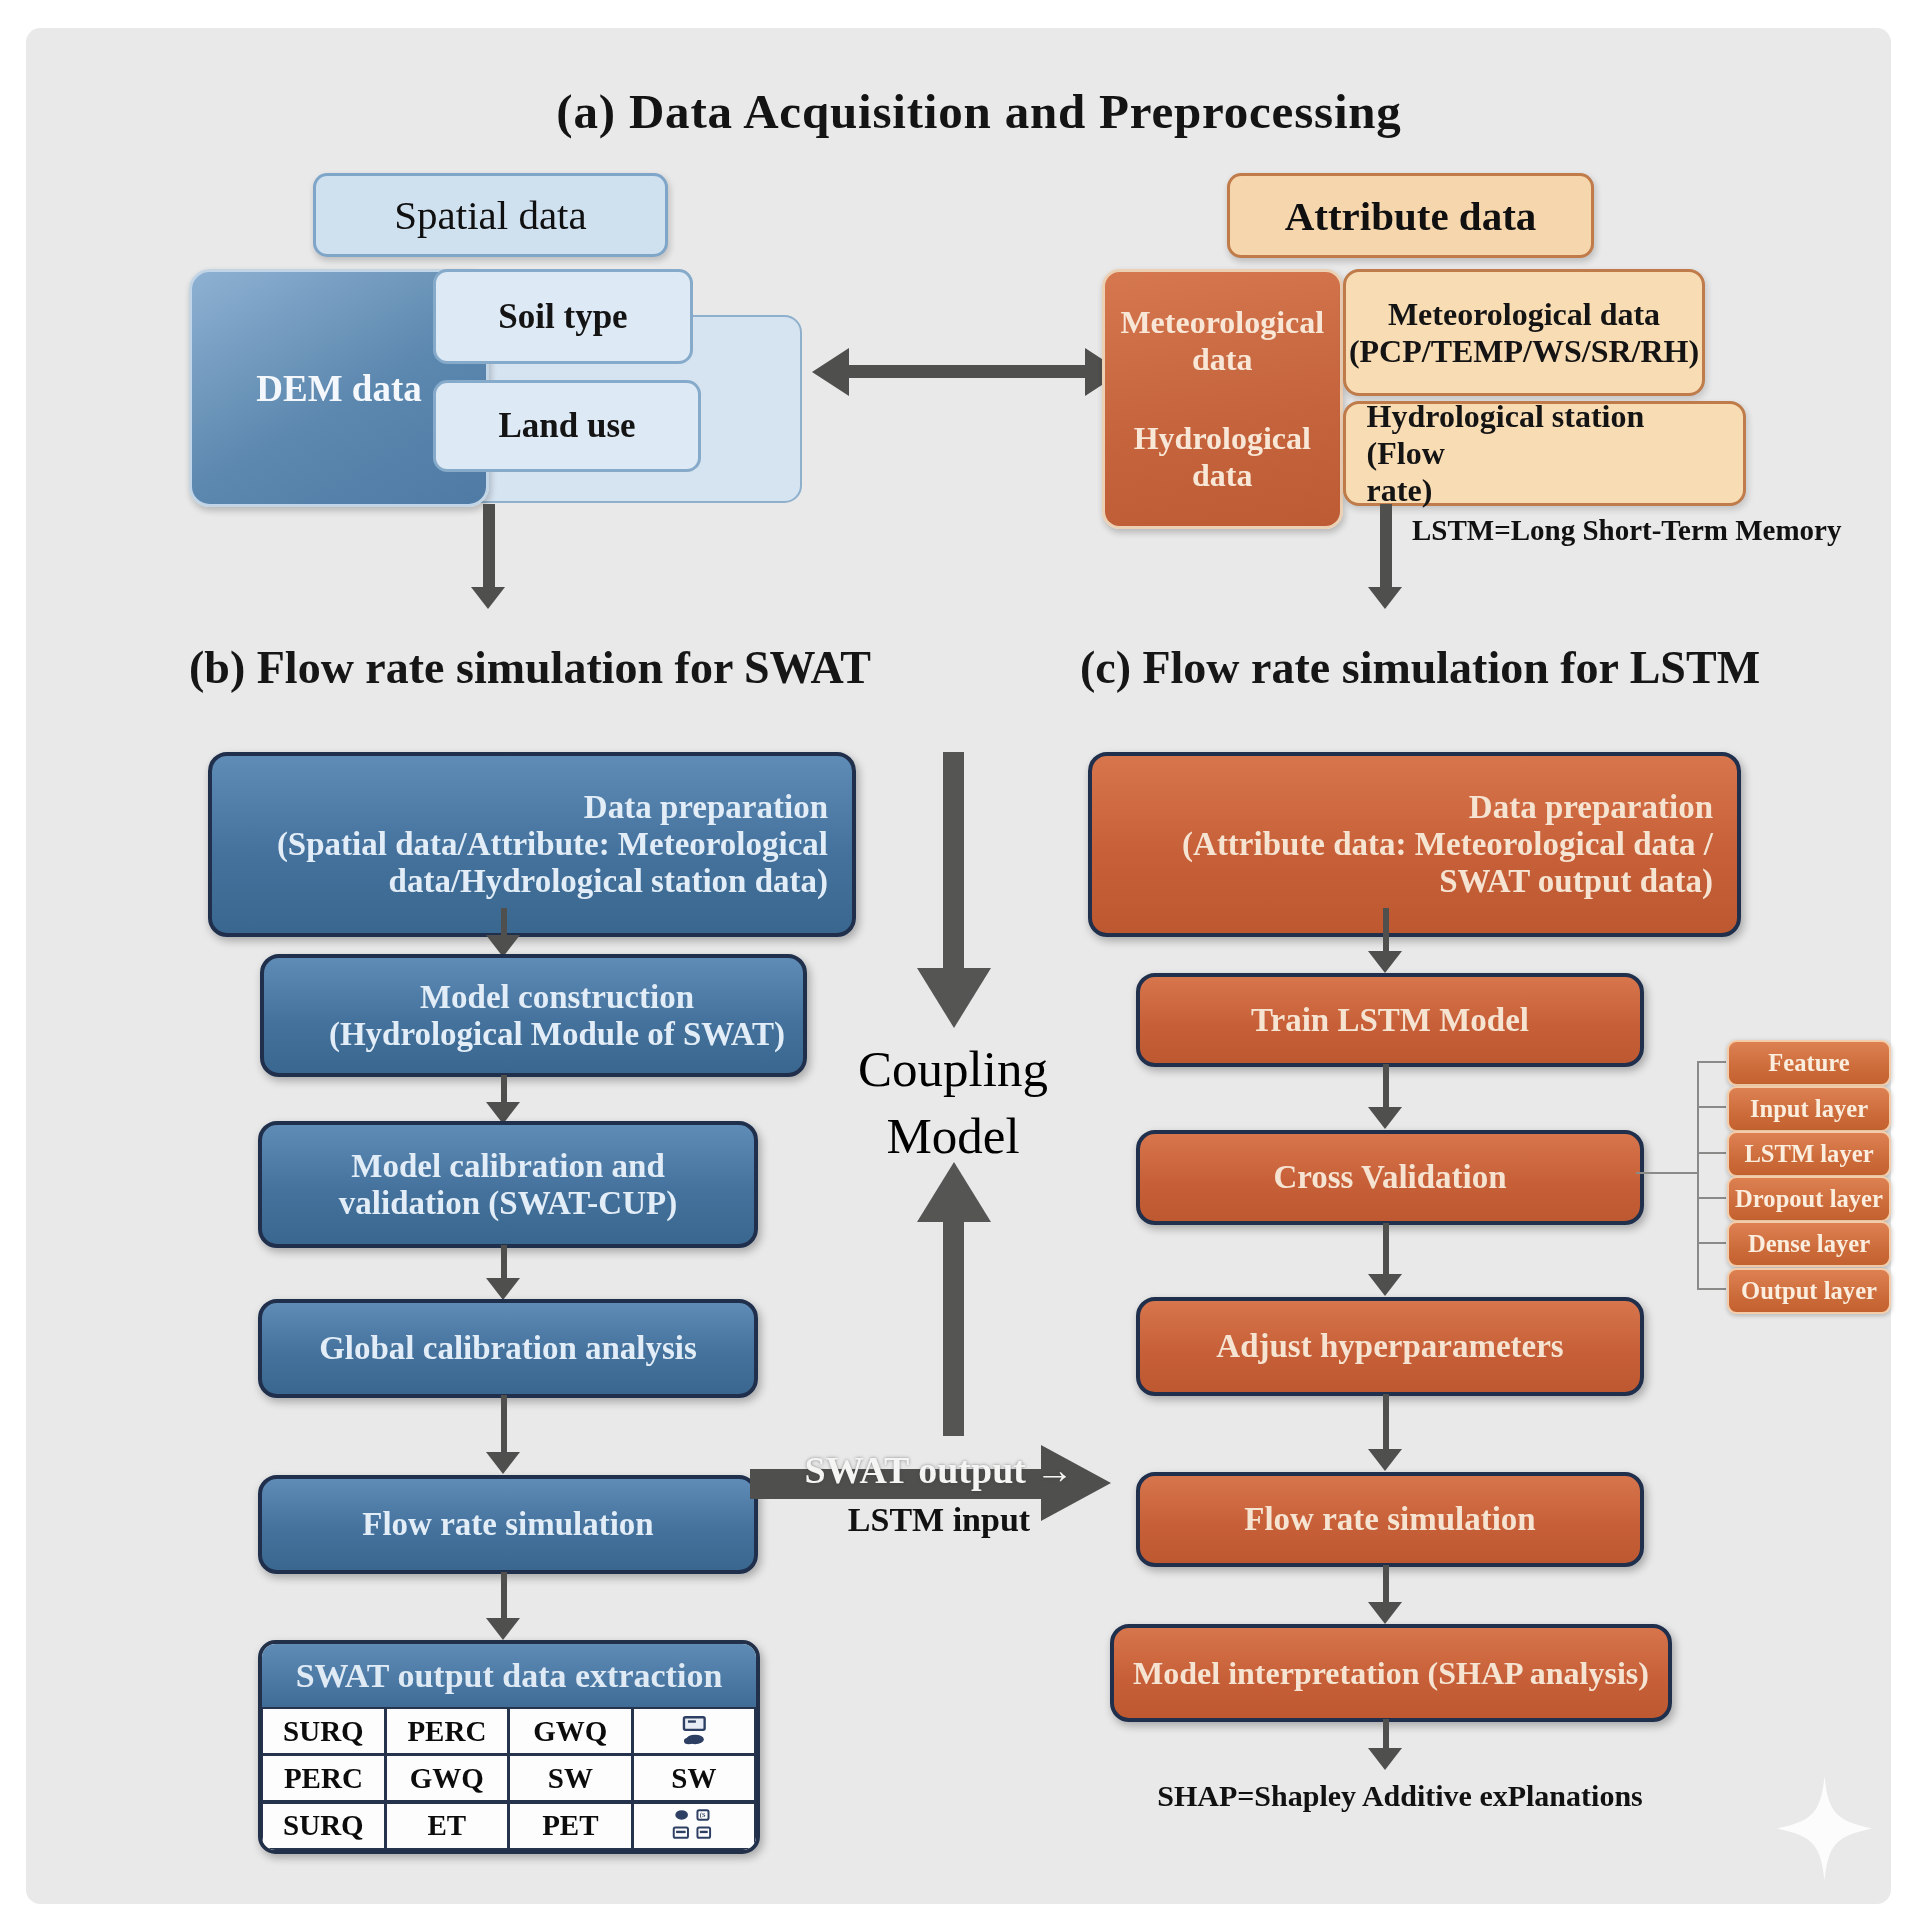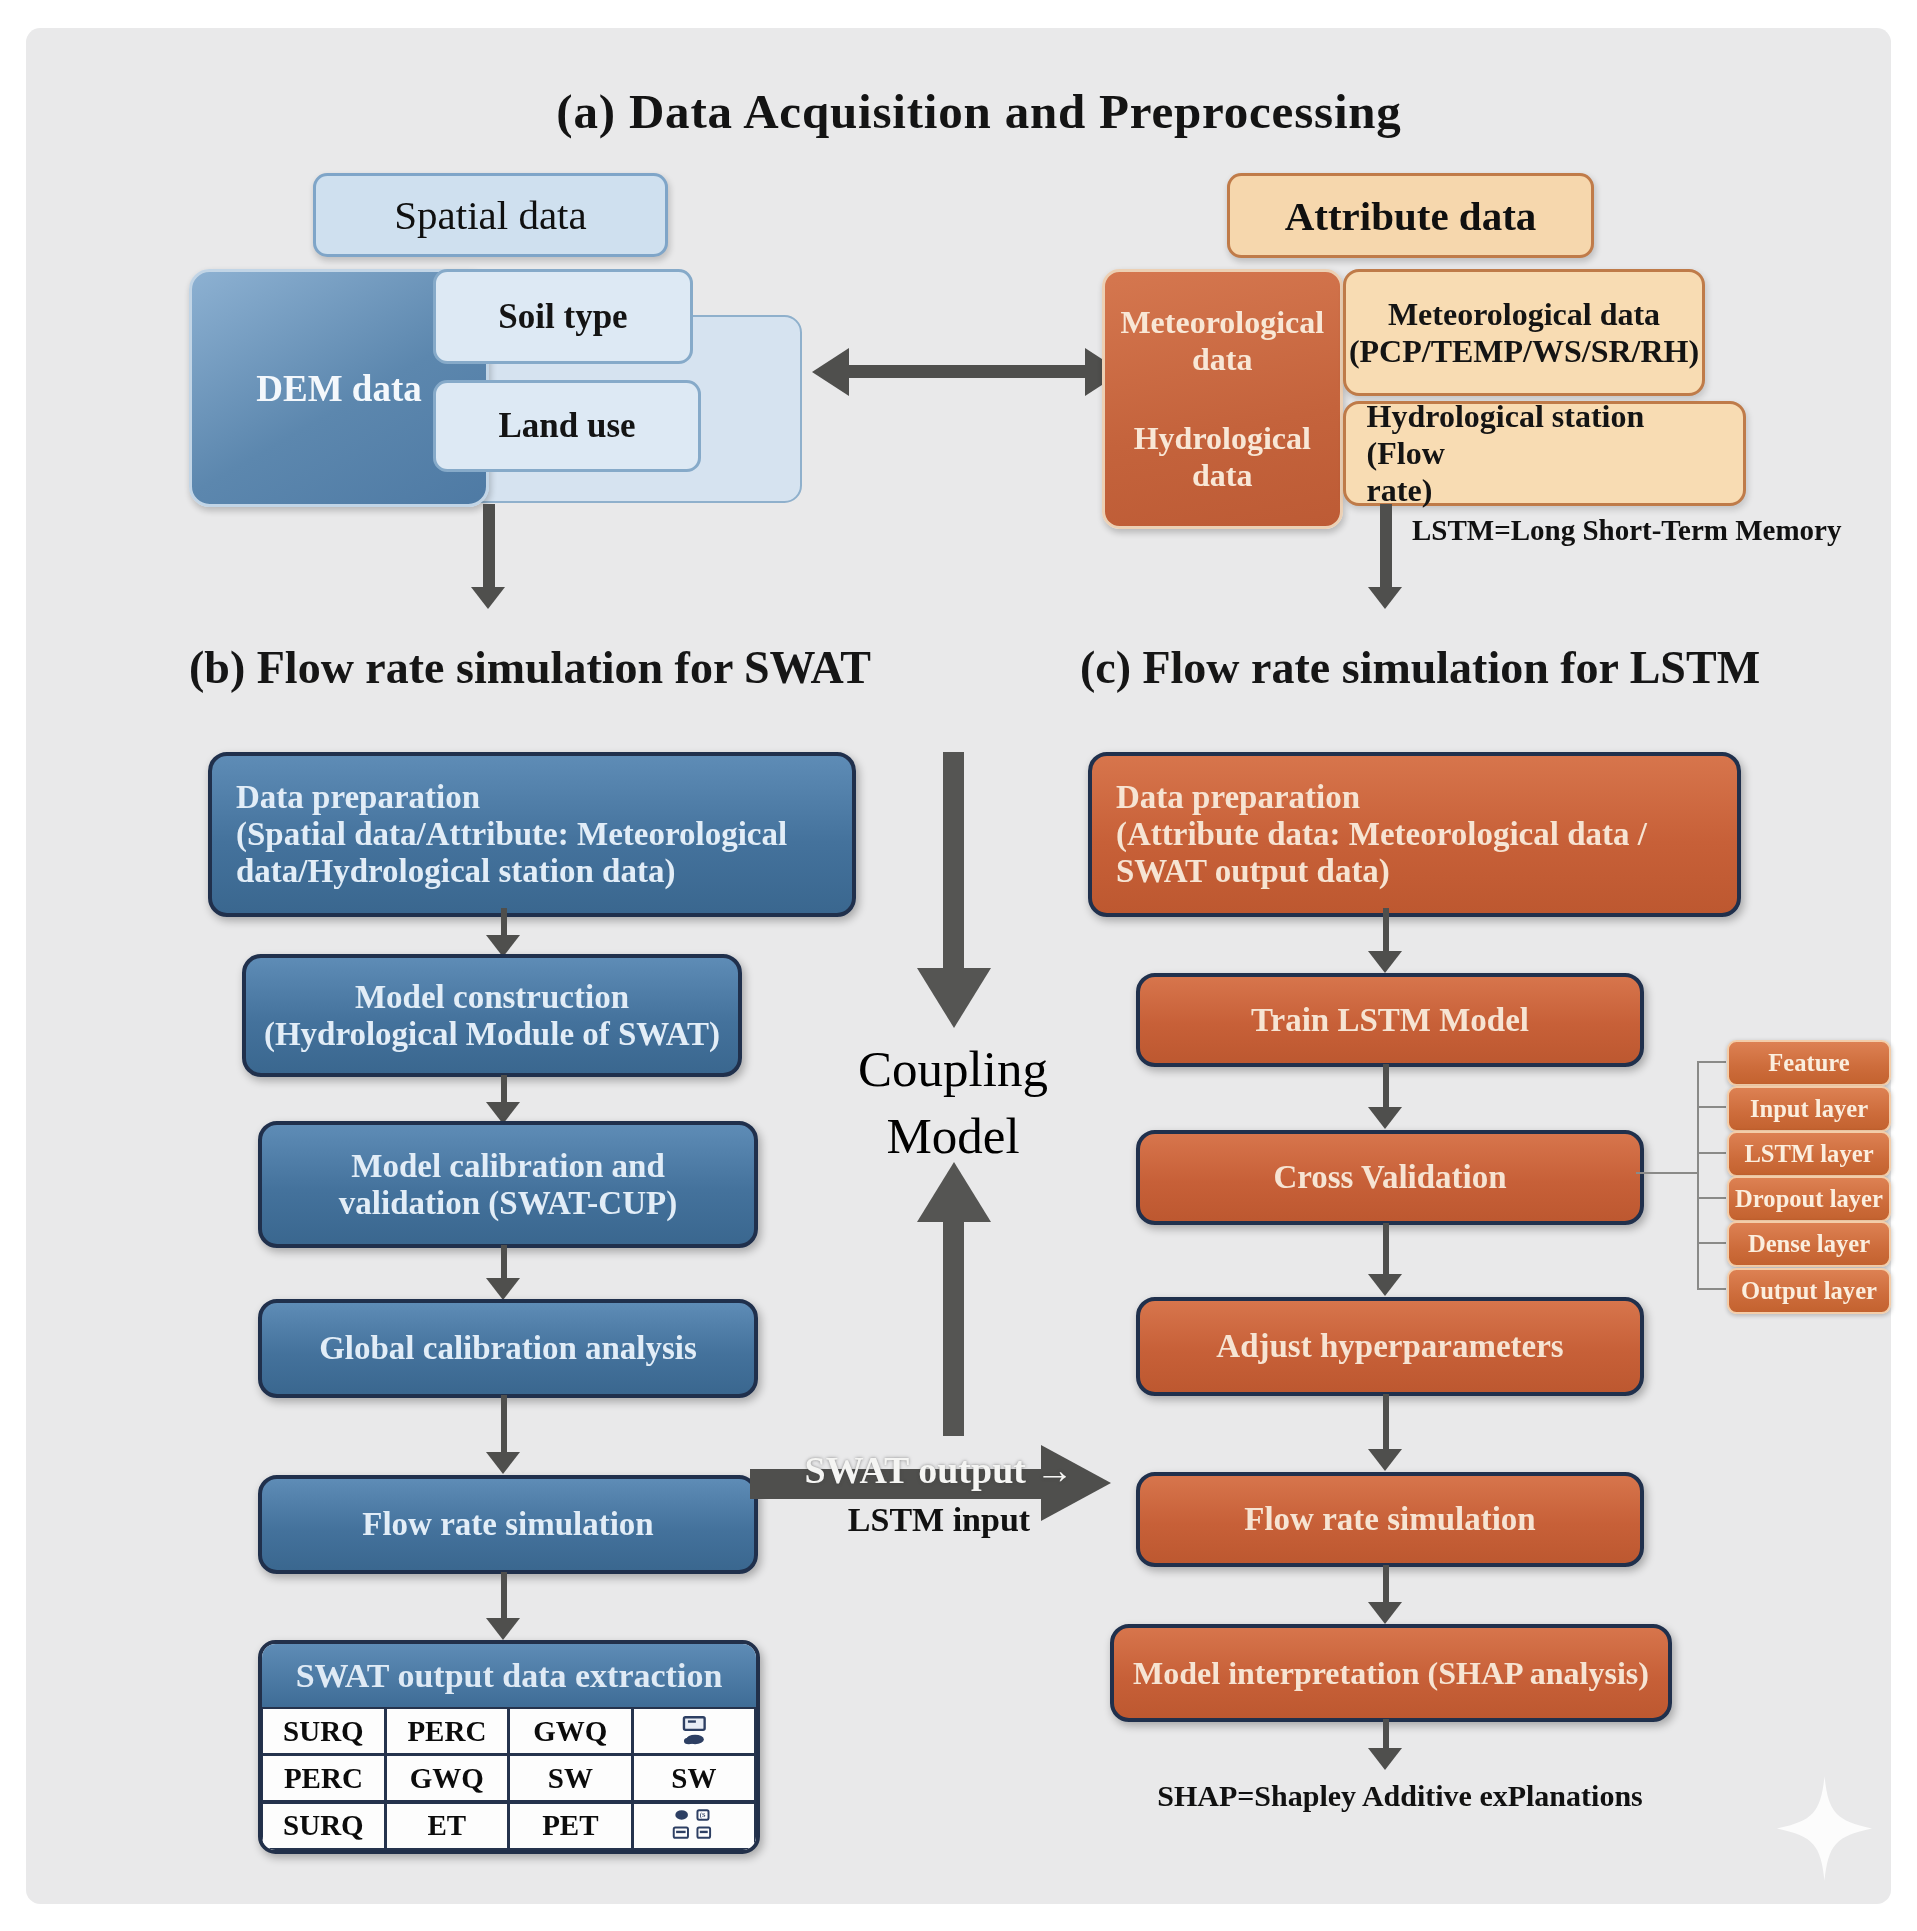--- a/index.html
+++ b/index.html
@@ -31,21 +31,21 @@
   .peach-box{background:#f8dcb3;border:3.2px solid #bf7b49;border-radius:16px;color:#141414;
            font-size:32px;font-weight:700;box-shadow:1.6px 3.2px 6.4px rgba(0,0,0,.15);}
 
   
   .flow-blue{background:linear-gradient(180deg,#5e8cb6 0%,#44729c 55%,#3a678f 100%);
            border:4px solid #20304c;border-radius:19px;color:#e2edf7;font-size:33px;font-weight:600;
            box-shadow:2.4px 4px 8px rgba(0,0,0,.28);}
   .flow-orange{background:linear-gradient(180deg,#d7754c 0%,#c76038 55%,#bd5830 100%);
            border:4px solid #20304c;border-radius:19px;color:#f6e4d3;font-size:33px;font-weight:600;
            box-shadow:2.4px 4px 8px rgba(0,0,0,.28);}
-  .left-pad{padding:4px 24px;display:flex;flex-direction:column;justify-content:center;text-align:left;}
+  .left-pad{padding:14px 24px;display:flex;flex-direction:column;justify-content:center;text-align:right;}
 
   .layer-box{background:linear-gradient(180deg,#dd8153 0%,#cd6c3b 60%,#c3622f 100%);
            border:2.4px solid #f3cda9;border-radius:9.5px;color:#fbeede;font-size:24.6px;font-weight:600;
            box-shadow:0.8px 1.6px 4px rgba(0,0,0,.2);}
 
   
   .shaft-v{background:#4f4f4d;}
   .shaft-h{background:#4f4f4d;}
   .head-down{width:0;height:0;border-left:17.5px solid transparent;border-right:17.5px solid transparent;border-top:22px solid #4f4f4d;}
   .big-head-down{width:0;height:0;border-left:37px solid transparent;border-right:37px solid transparent;border-top:60px solid #555553;}
@@ -117,21 +117,21 @@
 
   <div class="abs flow-blue left-pad pre" style="left:182px;top:724px;width:592px;height:149px;">Data preparation
 (Spatial data/Attribute: Meteorological
 data/Hydrological station data)</div>
 
   <div class="abs" style="left:454px;top:880px;width:48px;height:46px;">
     <div class="abs shaft-v" style="left:20.6px;top:0;width:6.4px;height:27px;"></div>
     <div class="abs head-down" style="left:6.4px;top:27px;"></div>
   </div>
 
-  <div class="abs ctr flow-blue pre" style="left:216px;top:926px;width:492px;height:115px;">Model construction
+  <div class="abs ctr flow-blue pre" style="left:234px;top:926px;width:492px;height:115px;padding-left:47px;">Model construction
 (Hydrological Module of SWAT)</div>
 
   <div class="abs" style="left:454px;top:1047px;width:48px;height:46px;">
     <div class="abs shaft-v" style="left:20.6px;top:0;width:6.4px;height:27px;"></div>
     <div class="abs head-down" style="left:6.4px;top:27px;"></div>
   </div>
 
   <div class="abs ctr flow-blue pre" style="left:232px;top:1093px;width:492px;height:119px;">Model calibration and
 validation (SWAT-CUP)</div>
 

